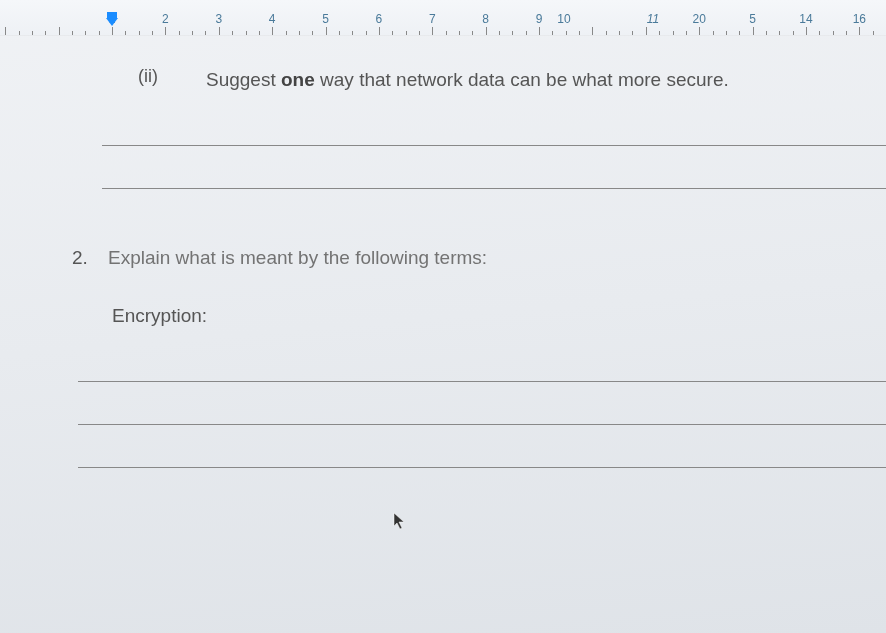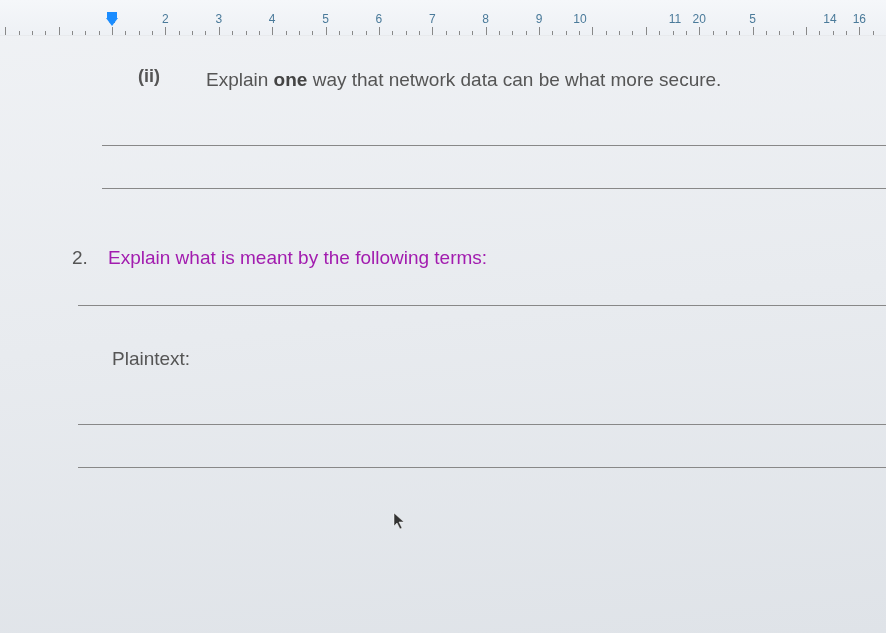--- a/index.html
+++ b/index.html
@@ -68,21 +68,20 @@
     .question-part {
       display: flex;
       align-items: baseline;
       margin-bottom: 50px;
     }
     .part-num {
       position: absolute;
       left: 138px;
       font-size: 18px;
       color: #555;
-      font-weight: bold;
     }
     .part-text {
       margin-left: 206px;
       font-size: 19px;
       color: #555;
       line-height: 1.5;
     }
     .part-text strong {
       font-weight: bold;
       color: #444;
@@ -102,21 +101,21 @@
     }
     .main-num {
       position: absolute;
       left: 72px;
       font-size: 19px;
       color: #555;
     }
     .main-text {
       margin-left: 108px;
       font-size: 19px;
-      color: #a21caf;
+      color: #737373;
     }
     .sub-term {
       margin-left: 112px;
       font-size: 19px;
       color: #555;
       margin-bottom: 54px;
     }
     .answer-line2 {
       border-bottom: 1px solid #888;
       height: 1px;
@@ -185,65 +184,65 @@
     <div class="ruler-label" style="left: 485.699px;">8</div>
     <div class="ruler-tick major" style="left: 539.072px;"></div>
     <div class="ruler-tick minor" style="left: 552.416px;"></div>
     <div class="ruler-tick minor" style="left: 565.759px;"></div>
     <div class="ruler-tick minor" style="left: 579.102px;"></div>
     <div class="ruler-label" style="left: 539.072px;">9</div>
     <div class="ruler-tick major" style="left: 592.446px;"></div>
     <div class="ruler-tick minor" style="left: 605.789px;"></div>
     <div class="ruler-tick minor" style="left: 619.133px;"></div>
     <div class="ruler-tick minor" style="left: 632.476px;"></div>
-    <div class="ruler-label" style="left: 580px;">10</div>
+    <div class="ruler-label" style="left: 564px;">10</div>
     <div class="ruler-tick major" style="left: 645.819px;"></div>
     <div class="ruler-tick minor" style="left: 659.163px;"></div>
     <div class="ruler-tick minor" style="left: 672.506px;"></div>
     <div class="ruler-tick minor" style="left: 685.849px;"></div>
-    <div class="ruler-label" style="left: 675px;">11</div>
+    <div class="ruler-label" style="left: 653px; font-style: italic;">11</div>
     <div class="ruler-tick major" style="left: 699.193px;"></div>
     <div class="ruler-tick minor" style="left: 712.536px;"></div>
     <div class="ruler-tick minor" style="left: 725.88px;"></div>
     <div class="ruler-tick minor" style="left: 739.223px;"></div>
     <div class="ruler-label" style="left: 699.193px;">20</div>
     <div class="ruler-tick major" style="left: 752.566px;"></div>
     <div class="ruler-tick minor" style="left: 765.91px;"></div>
     <div class="ruler-tick minor" style="left: 779.253px;"></div>
     <div class="ruler-tick minor" style="left: 792.596px;"></div>
     <div class="ruler-label" style="left: 752.566px;">5</div>
     <div class="ruler-tick major" style="left: 805.94px;"></div>
     <div class="ruler-tick minor" style="left: 819.283px;"></div>
     <div class="ruler-tick minor" style="left: 832.627px;"></div>
     <div class="ruler-tick minor" style="left: 845.97px;"></div>
-    <div class="ruler-label" style="left: 805.94px; margin-left: 24px;">14</div>
+    <div class="ruler-label" style="left: 805.94px;">14</div>
     <div class="ruler-tick major" style="left: 859.313px;"></div>
     <div class="ruler-tick minor" style="left: 872.657px;"></div>
     <div class="ruler-label" style="left: 859.313px;">16</div>
     <div class="indent-marker" style="left: 112.084px;"></div>
   </div>
 
 <div class="page">
   <div class="question-part">
     <span class="part-num">(ii)</span>
     <span class="part-text">
-      <span>Explain </span><strong>one</strong><span> way that network data can be what more secure.</span>
+      <span>Suggest </span><strong>one</strong><span> way that network data can be what more secure.</span>
     </span>
   </div>
   <div class="answer-line"></div>
   <div class="answer-line"></div>
 
   <div class="q-main">
     <span class="main-num">2.</span>
     <span class="main-text">Explain what is meant by the following terms:</span>
   </div>
 
+  <div class="sub-term">Encryption:</div>
   <div class="answer-line2"></div>
 
-  <div class="sub-term">Plaintext:</div>
   <div class="answer-line2"></div>
   <div class="answer-line2"></div>
 </div>
 
 <div class="cursor-icon">
   <svg width="14" height="18" viewBox="0 0 14 18">
     <path d="M 1 1 L 1 14 L 4 11 L 7 17 L 9 16 L 6 10 L 11 10 Z" fill="#333" stroke="#fff" stroke-width="0.5"></path>
   </svg>
 </div>
 

